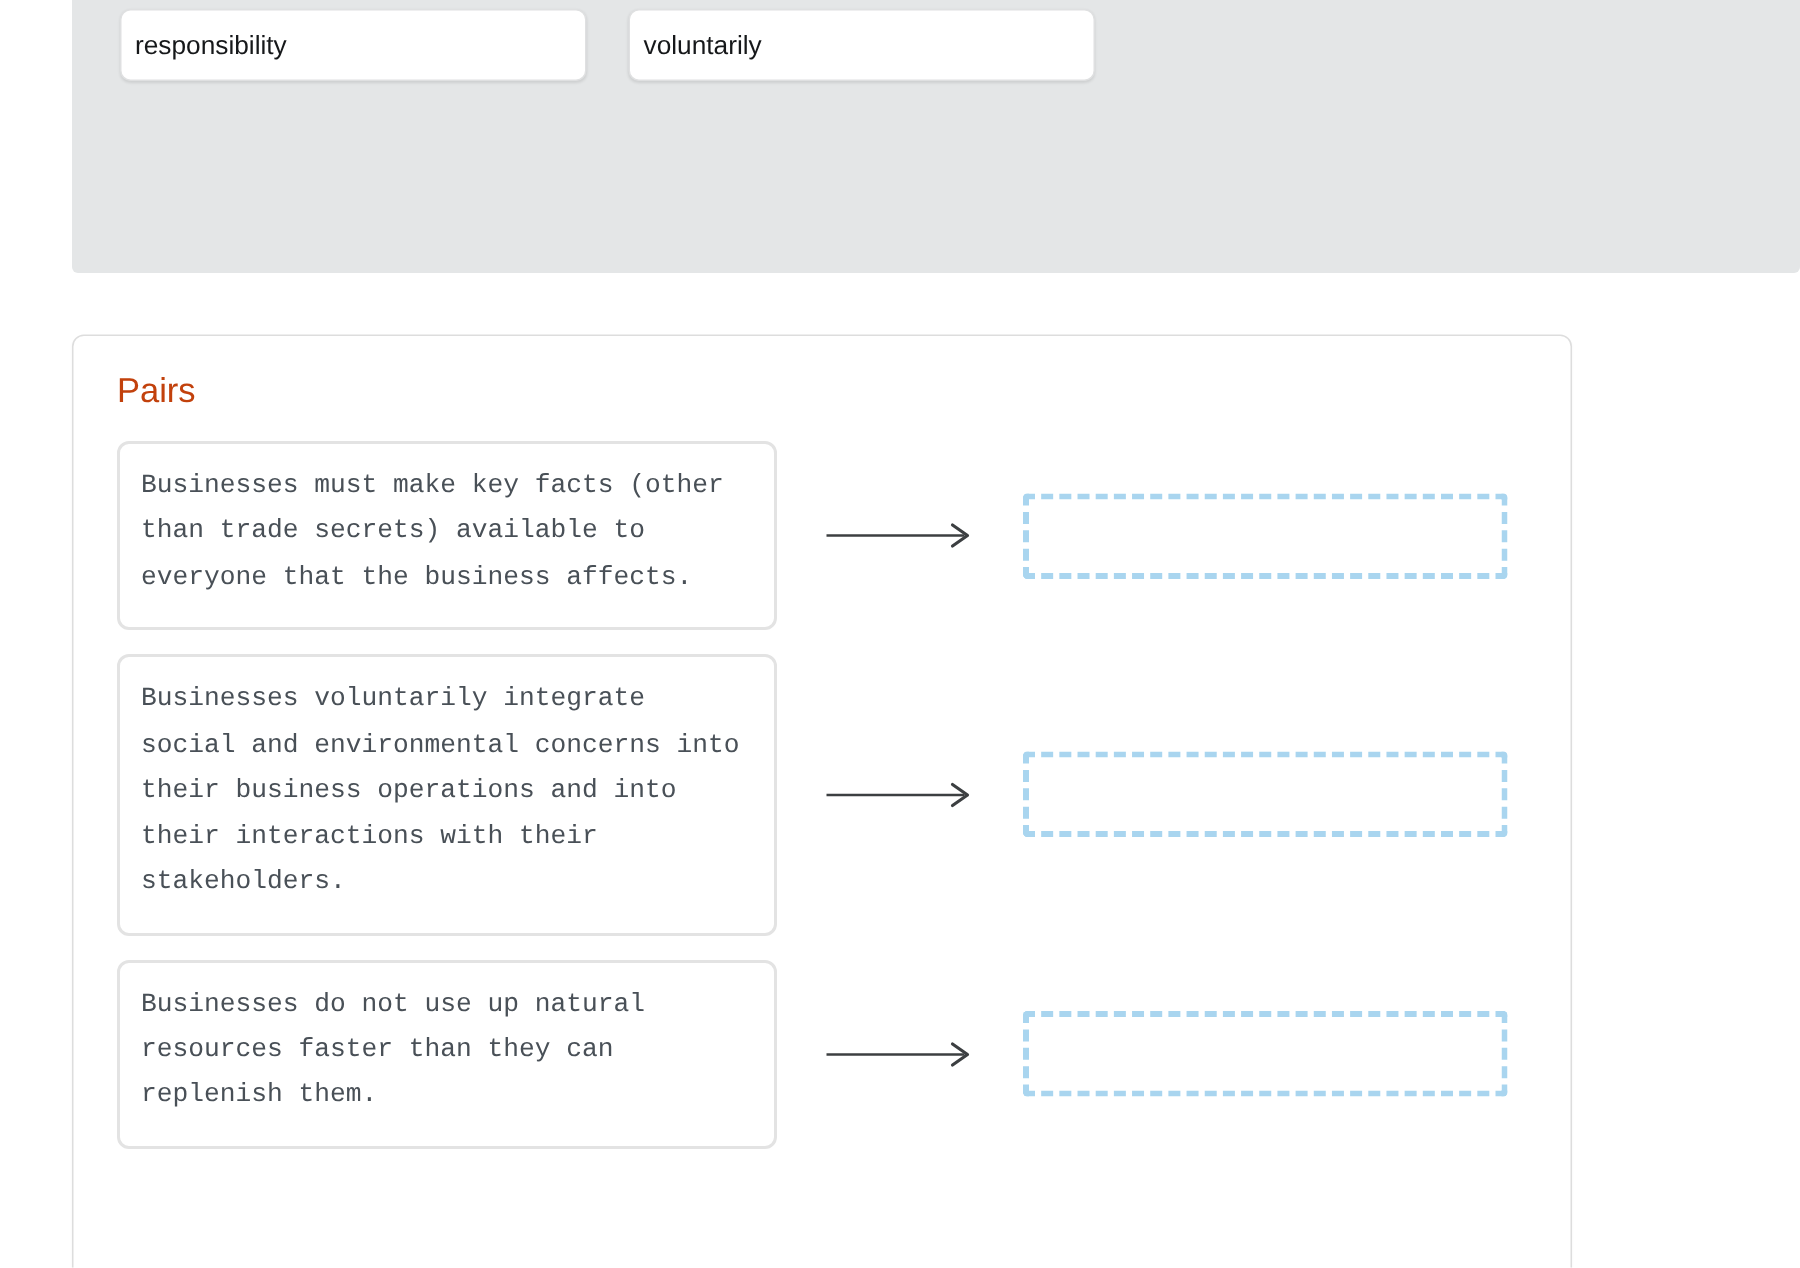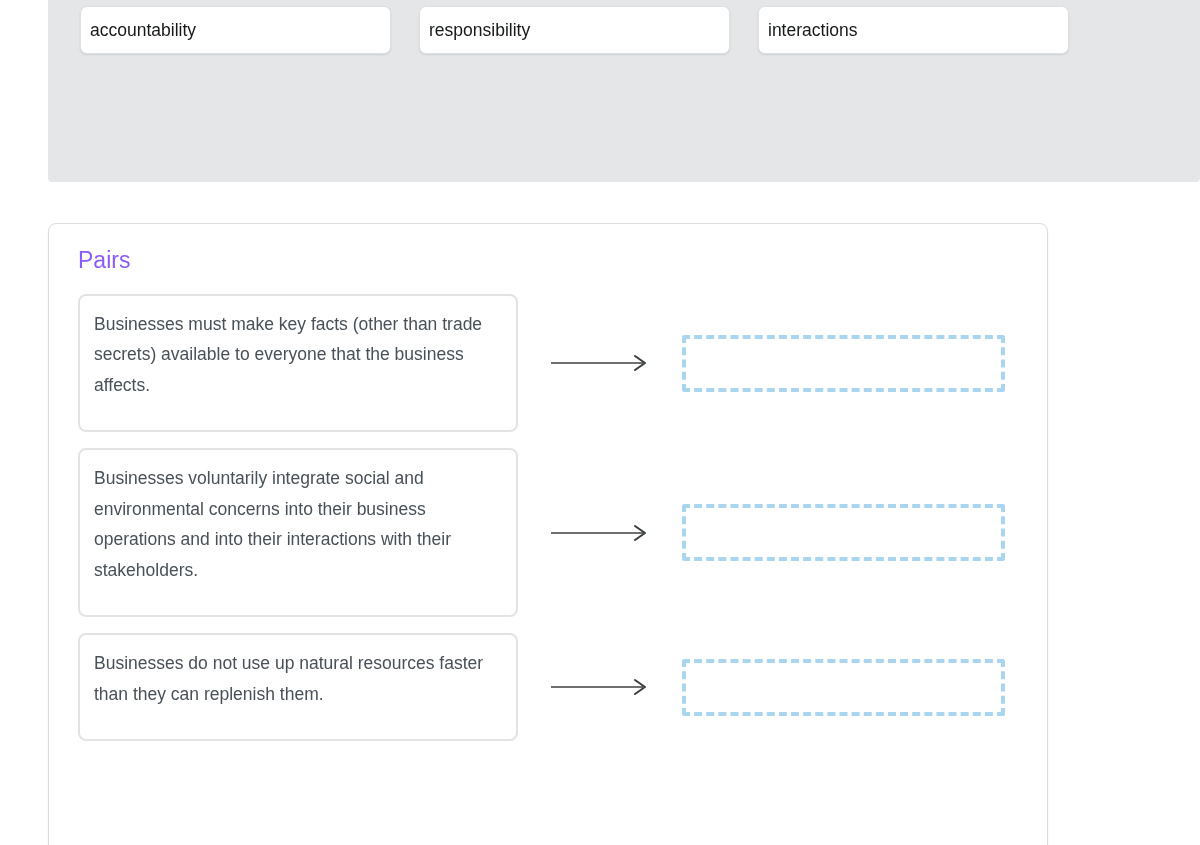--- a/index.html
+++ b/index.html
@@ -74,21 +74,21 @@
     box-shadow: 0 1px 2px rgba(0,0,0,0.05);
     overflow: hidden;
   }
 
   .pairs-title {
     position: absolute;
     left: 29px;
     top: 23px;
     font-size: 23px;
     line-height: 1.2;
-    color: #8b5cf6;
+    color: #c2410c;
     font-weight: 400;
   }
 
   .pairs-list {
     position: absolute;
     left: 29px;
     top: 70px;
     width: 945px;
   }
 
@@ -97,22 +97,23 @@
     align-items: center;
     width: 945px;
     margin-bottom: 16px;
   }
 
   .prompt-card {
     width: 440px;
     background: #ffffff;
     border: 2px solid #e3e3e3;
     border-radius: 8px;
-    padding: 13px 14px 30px 14px;
+    padding: 13px 14px 18px 14px;
     flex: 0 0 auto;
+    font-family: Liberation Mono, monospace;
   }
 
   .prompt-text {
     font-size: 17.5px;
     line-height: 1.74;
     color: #495057;
   }
 
   .pair-arrow {
     flex: 0 0 auto;
@@ -137,30 +138,27 @@
   
 </style>
 </head>
 <body>
 
 <div id="page">
 
   <div class="term-bank">
     <div class="term-bank-inner">
 
-      <div class="term-chip">
-        <span class="term-chip-label">accountability</span>
-      </div>
 
       <div class="term-chip">
         <span class="term-chip-label">responsibility</span>
       </div>
 
       <div class="term-chip">
-        <span class="term-chip-label">interactions</span>
+        <span class="term-chip-label">voluntarily</span>
       </div>
 
 
     </div>
   </div>
 
   <div class="pairs-panel">
 
     <div class="pairs-title">Pairs</div>
 

